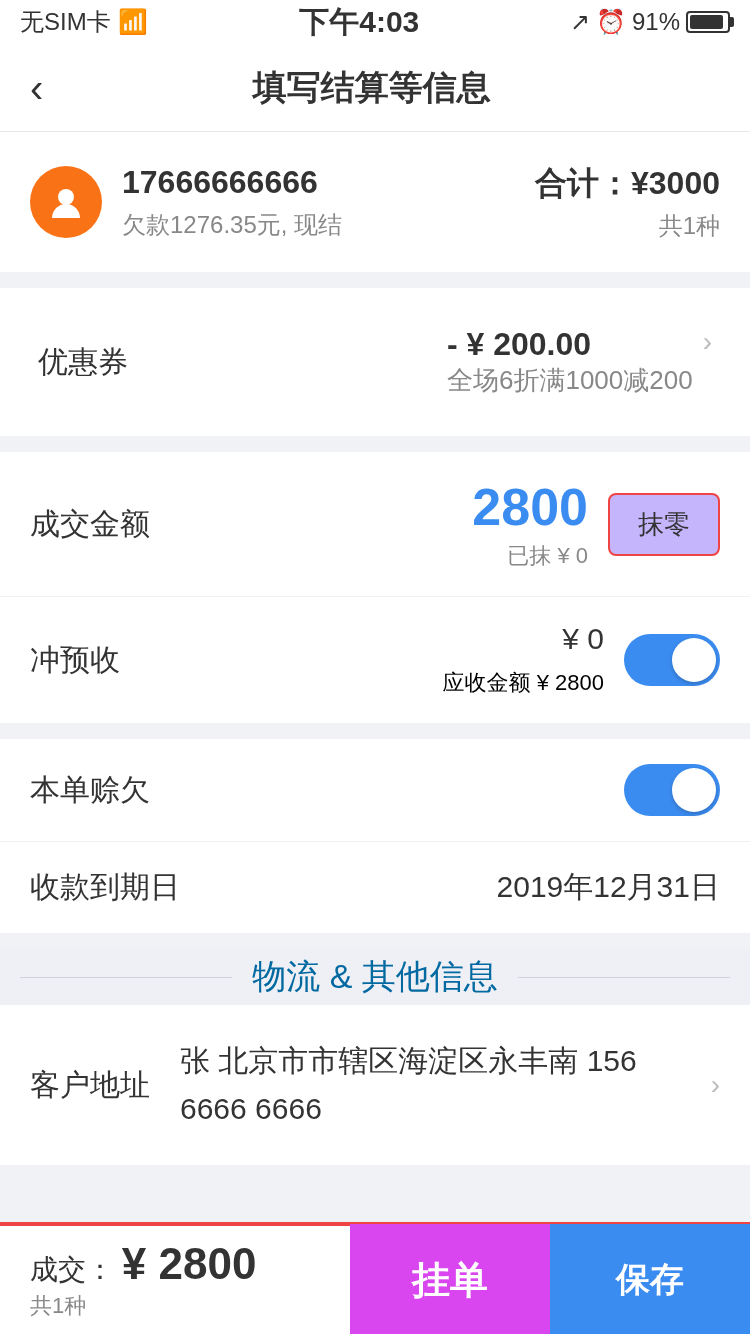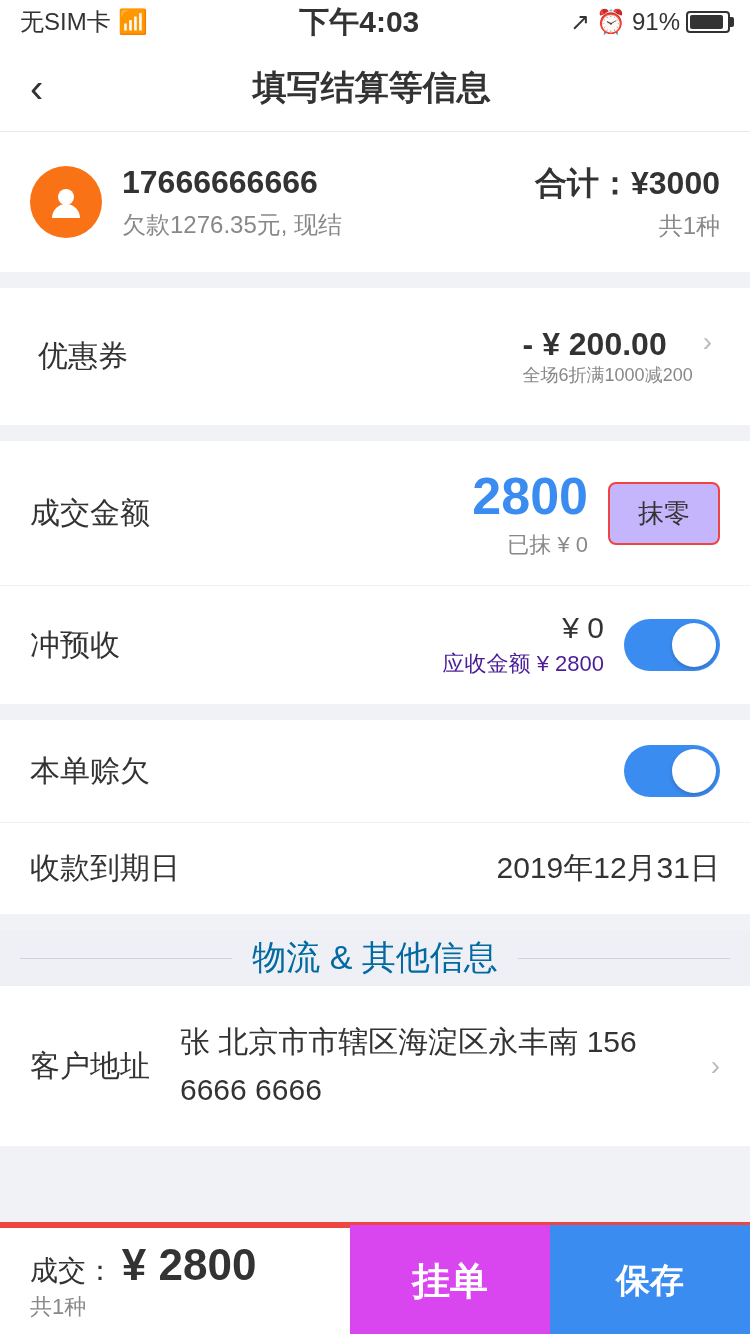--- a/index.html
+++ b/index.html
@@ -94,21 +94,21 @@
       background: #fff;
       padding: 38px;
       display: flex;
       align-items: center;
       justify-content: space-between;
       margin-bottom: 16px;
     }
     .coupon-label { font-size: 30px; color: #333; }
     .coupon-right { display: flex; align-items: flex-start; gap: 10px; }
     .coupon-discount { font-size: 32px; font-weight: 600; color: #333; }
-    .coupon-desc { font-size: 18px; color: #888; text-align: right; }
+    .coupon-desc { font-size: 26px; color: #888; text-align: right; }
     .chevron { font-size: 28px; color: #bbb; }
 
     
     .section-card {
       background: #fff;
       margin-bottom: 16px;
     }
     .section-row {
       padding: 25px 30px;
       display: flex;
@@ -148,21 +148,21 @@
       position: absolute;
       right: 4px; top: 4px;
       width: 44px; height: 44px;
       border-radius: 50%;
       background: #fff;
       box-shadow: 0 2px 4px rgba(0,0,0,0.2);
     }
 
     
     .prepay-amount { font-size: 30px; color: #333; font-weight: 500; }
-    .prepay-sub { font-size: 22px; color: #4c1d95; margin-top: 4px; }
+    .prepay-sub { font-size: 22px; color: #000000; margin-top: 12px; }
     .due-date-value { font-size: 30px; color: #333; }
 
     
     .section-divider {
       background: #eef0f5;
       height: 56px;
       display: flex;
       align-items: center;
       justify-content: center;
       margin-bottom: 0;
@@ -186,21 +186,21 @@
 
     
     .bottom-bar {
       position: fixed;
       bottom: 0; left: 0;
       width: 750px;
       height: 112px;
       background: #fff;
       display: flex;
       align-items: center;
-      border-top: 6px solid #ef4444;
+      border-top: 4px solid #ef4444;
     }
     .bottom-info {
       flex: 1;
       padding: 0 30px;
     }
     .btn-hold {
       width: 200px; height: 112px;
       background: #d946ef;
       display: flex; align-items: center; justify-content: center;
       font-size: 38px; font-weight: 600; color: #fff;

